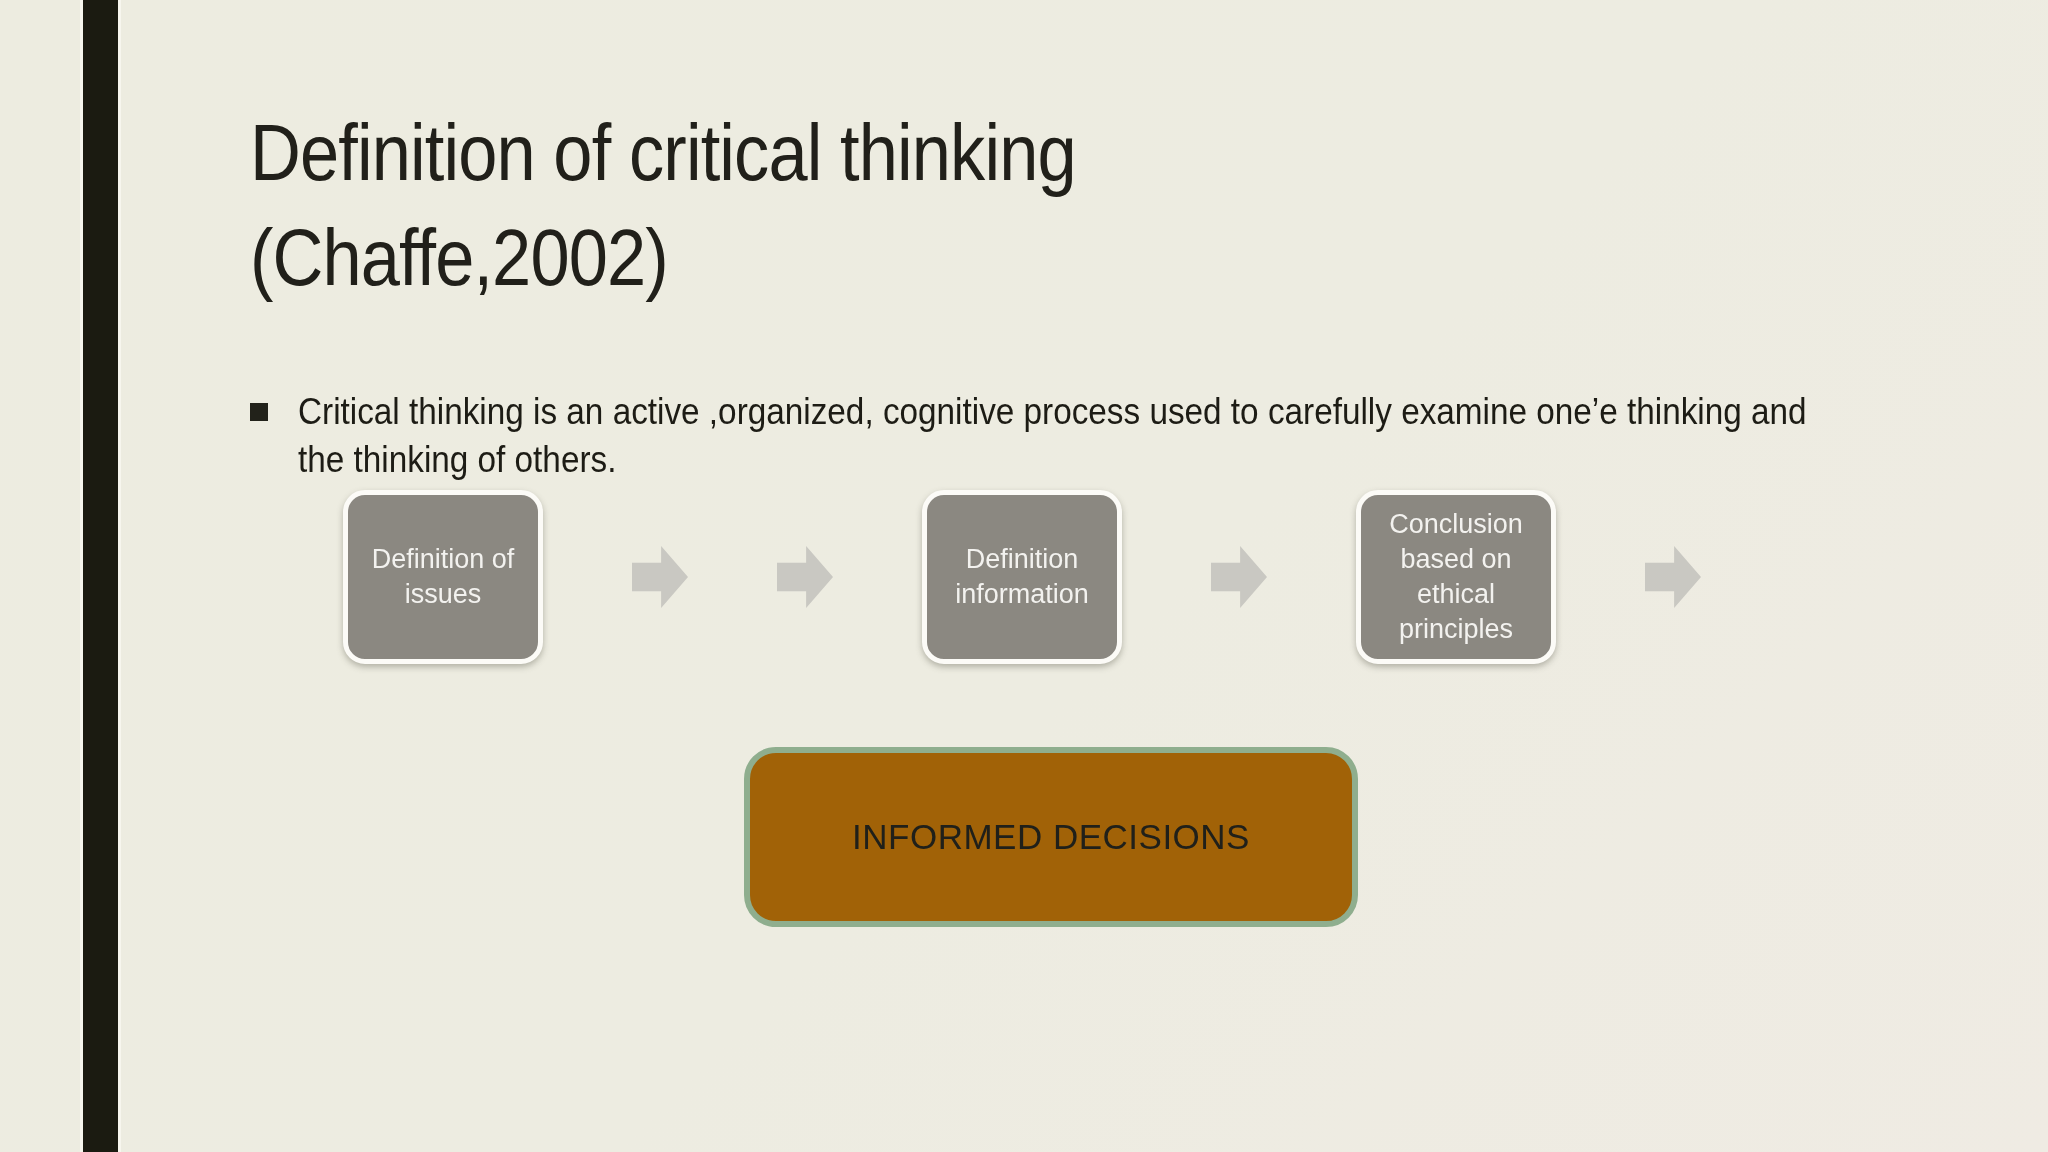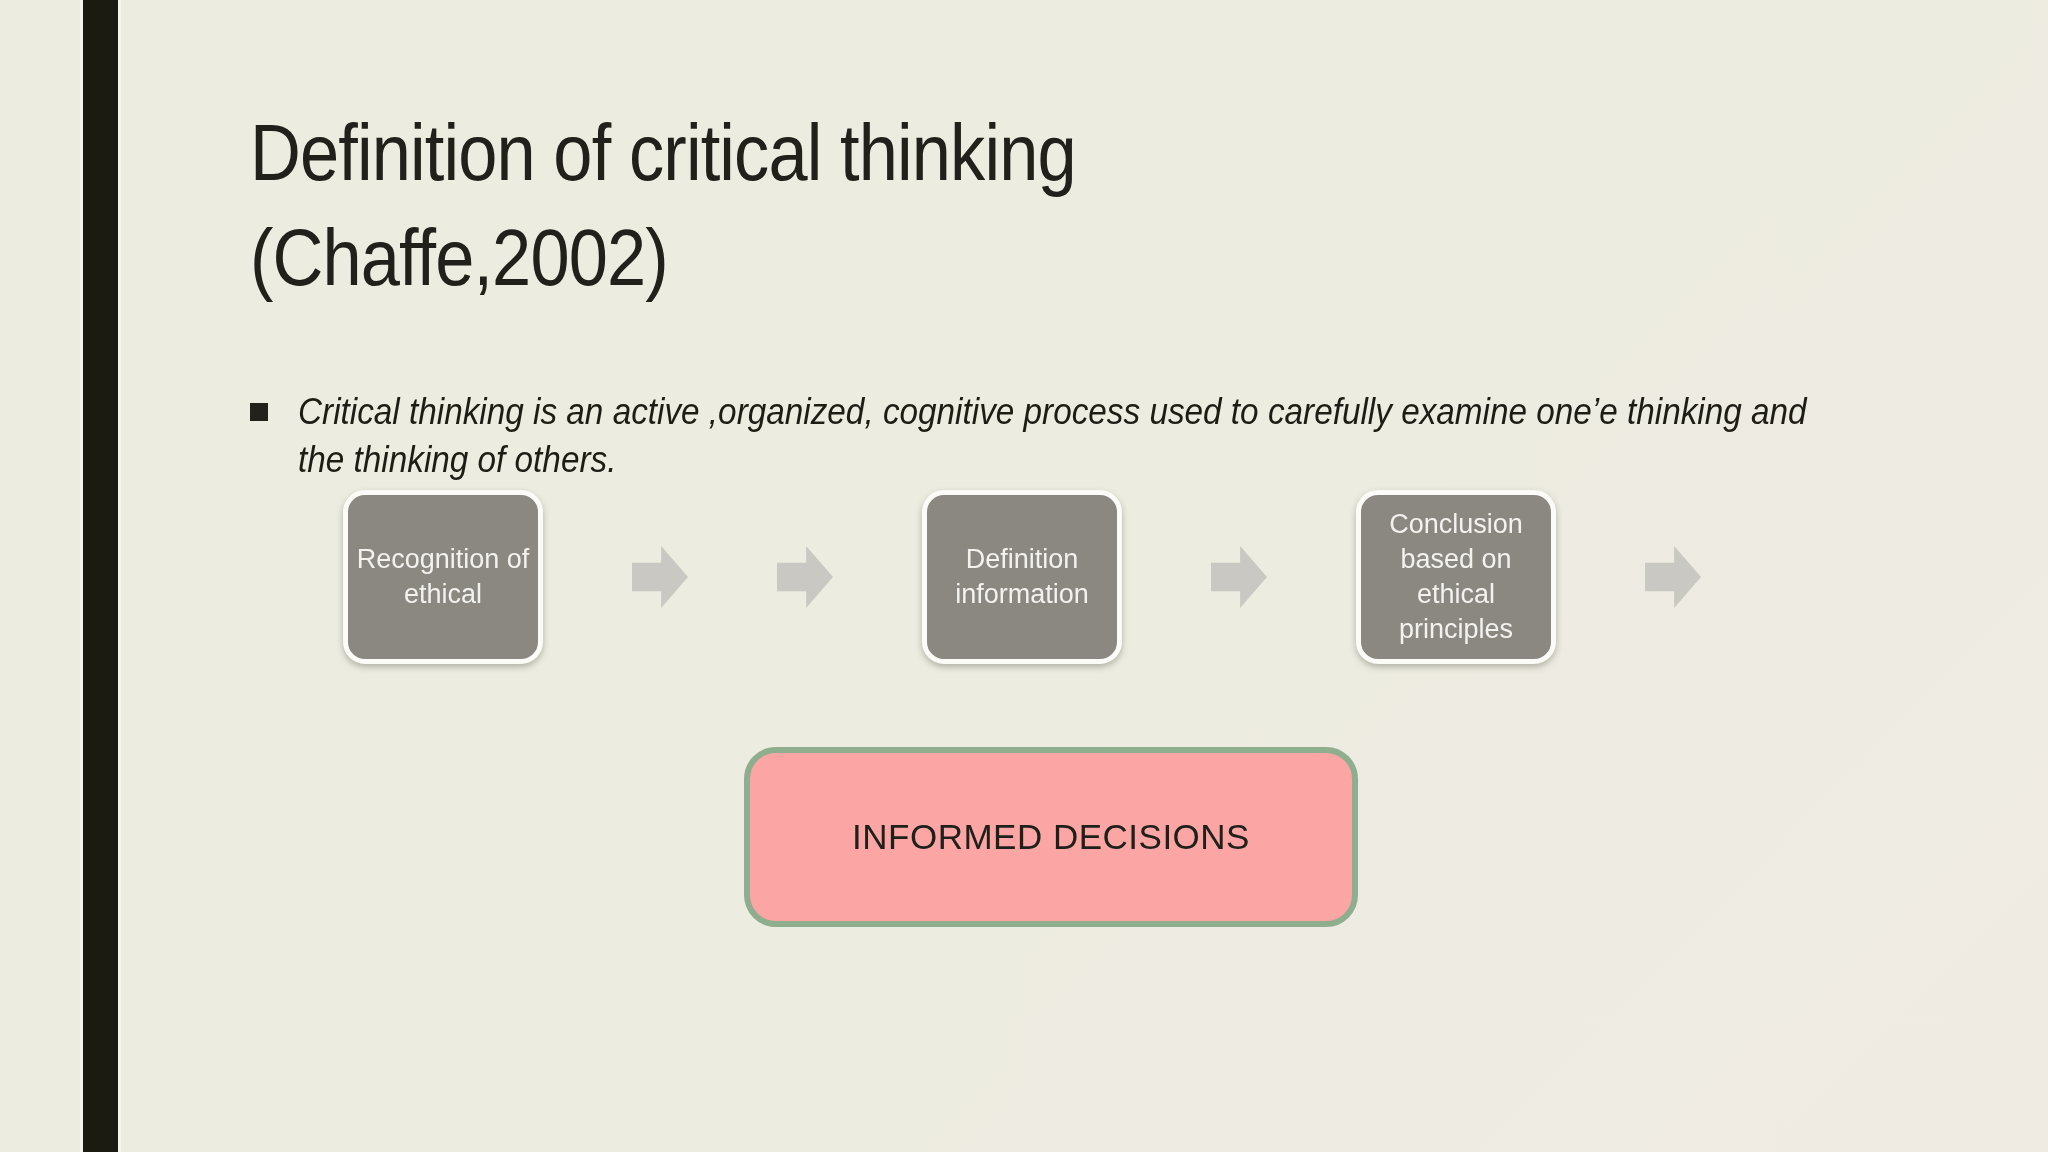--- a/index.html
+++ b/index.html
@@ -36,21 +36,20 @@
     transform-origin: left top;
   }
 
   
   .bullet-row {
     position: absolute;
     left: 250px; top: 388px;
     width: 1740px;
     display: flex;
     align-items: flex-start;
-    font-style: italic;
   }
   .bullet-square {
     width: 18px; height: 18px;
     background: #22221a;
     margin-top: 15px;
     flex-shrink: 0;
   }
   .bullet-text {
     margin-left: 30px;
     width: 1680px;
@@ -91,21 +90,21 @@
     clip-path: polygon(0 27%, 52% 27%, 52% 0, 100% 50%, 52% 100%, 52% 73%, 0 73%);
     filter: drop-shadow(1px 2px 1px rgba(90, 88, 75, 0.25));
     flex-shrink: 0;
   }
 
   
   .result-box {
     position: absolute;
     left: 744px; top: 747px;
     width: 614px; height: 180px;
-    background: #fca5a5;
+    background: #a16207;
     border: 6px solid #8fae8e;
     border-radius: 32px;
     display: flex;
     align-items: center;
     justify-content: center;
     font-size: 35px;
     letter-spacing: 0.5px;
     color: #20201a;
   }
 </style>
@@ -121,21 +120,21 @@
     <div>(Chaffe,2002)</div>
   </div>
 
   <div class="bullet-row">
     <div class="bullet-square"></div>
     <div class="bullet-text">Critical thinking is an active ,organized, cognitive process used to carefully examine one’e thinking and the thinking of others.</div>
   </div>
 
   <div class="process-flow">
     <div class="process-step">
-      <span>Recognition of ethical</span>
+      <span>Definition of issues</span>
     </div>
     <div class="flow-arrow"></div>
     <div class="flow-arrow"></div>
     <div class="process-step">
       <span>Definition information</span>
     </div>
     <div class="flow-arrow"></div>
     <div class="process-step">
       <span>Conclusion based on ethical principles</span>
     </div>

